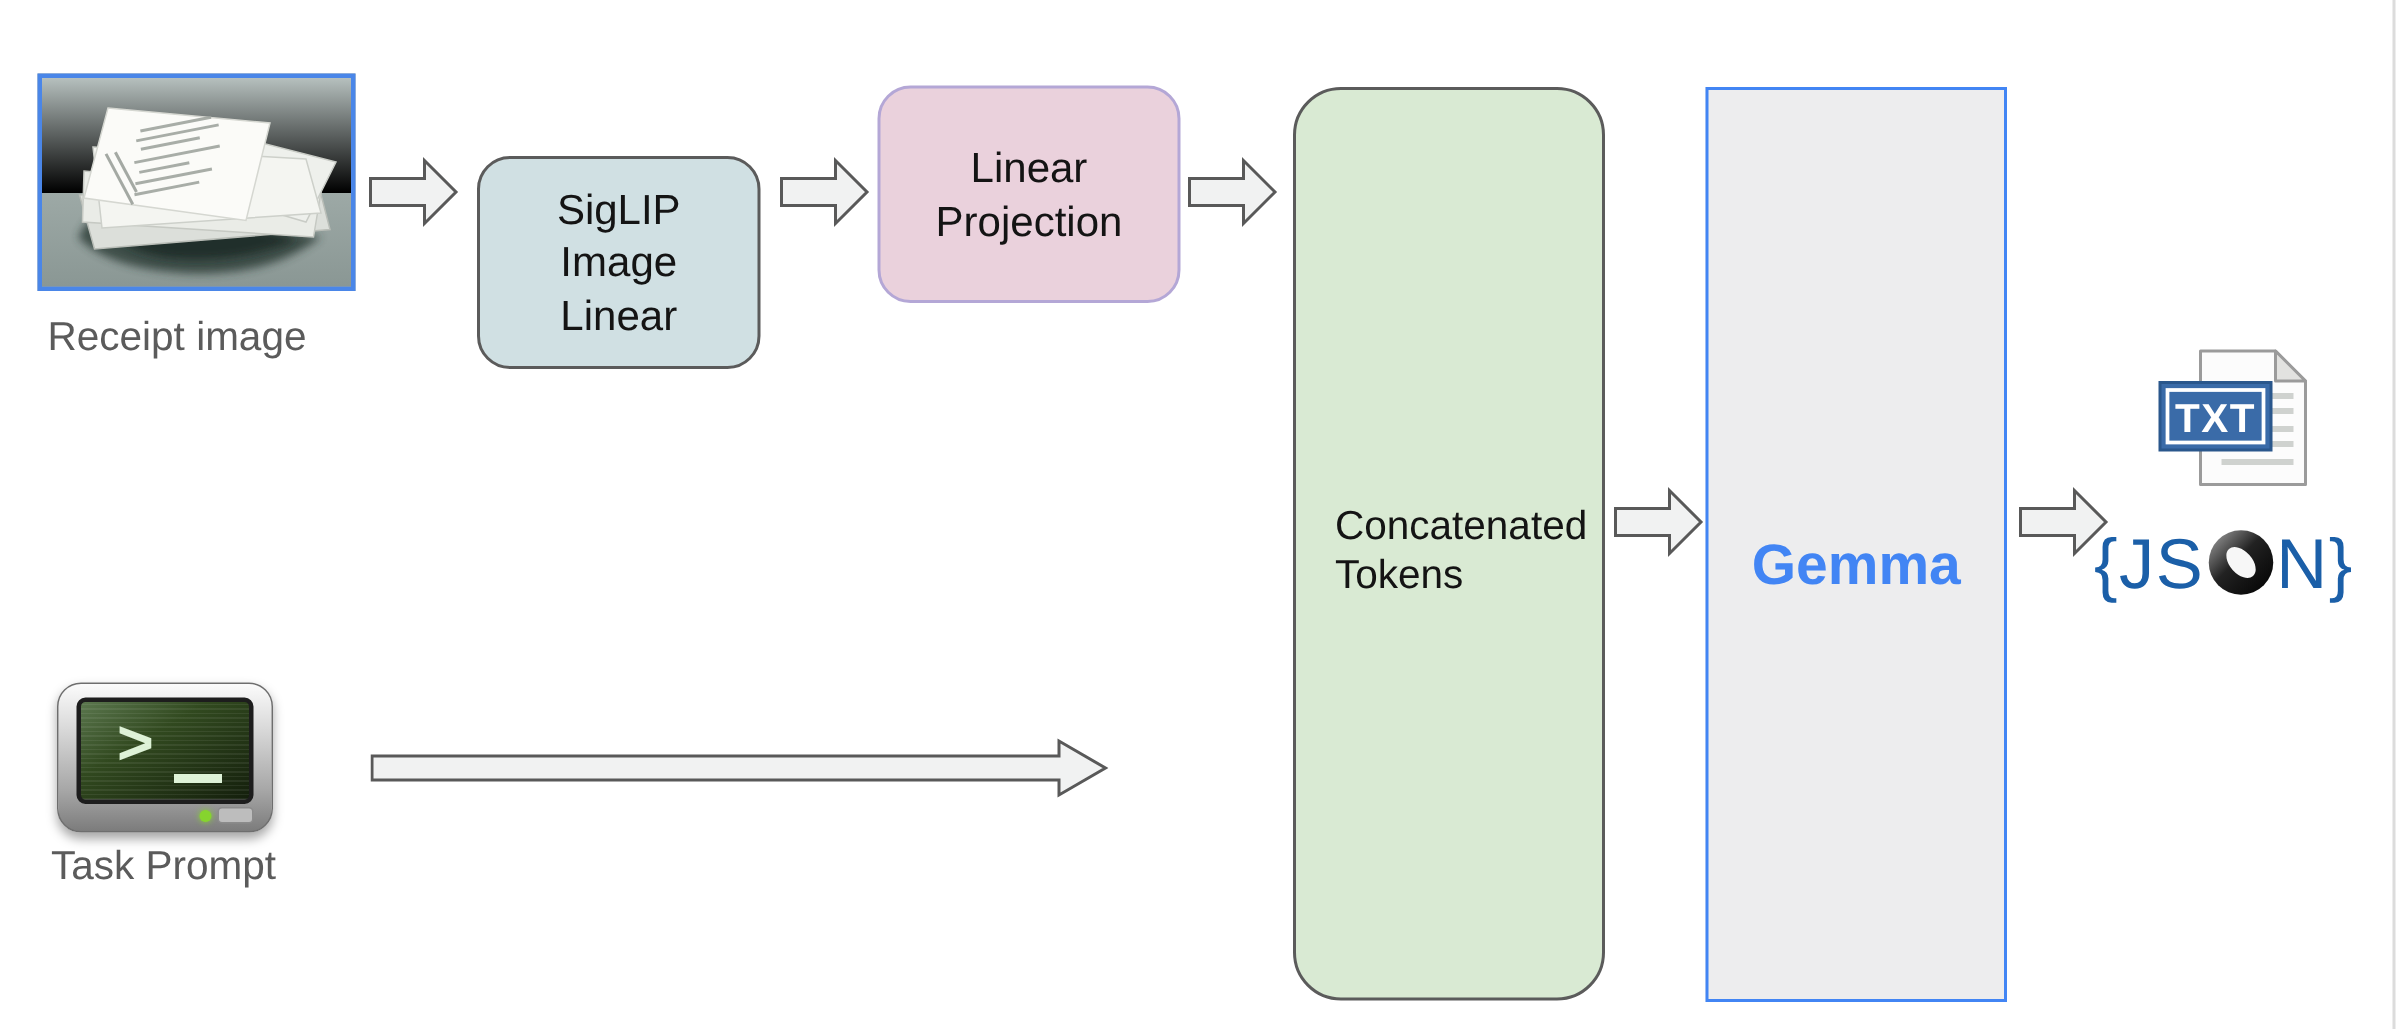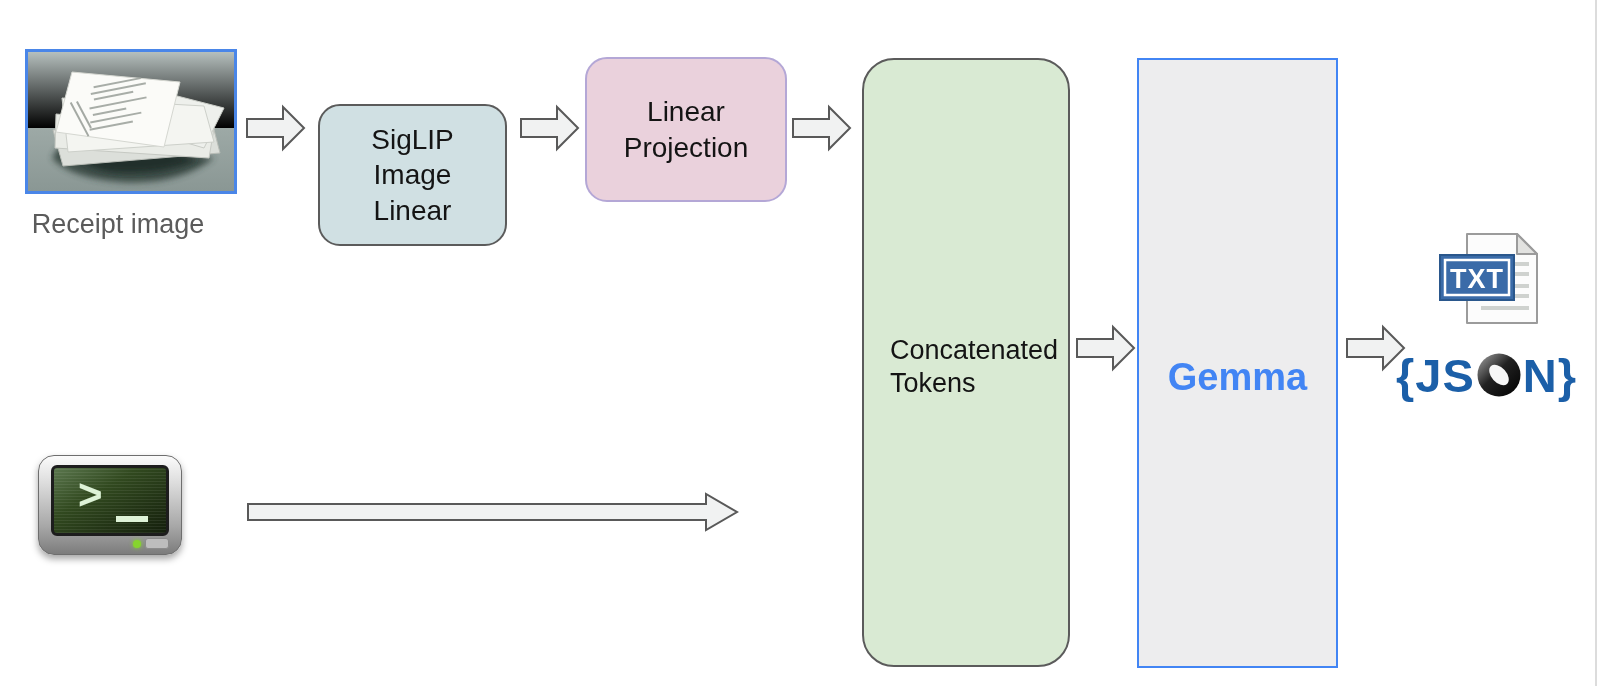--- a/index.html
+++ b/index.html
@@ -47,21 +47,21 @@
   .terminal-gt{position:absolute;left:24px;top:0px;font-size:42px;font-weight:bold;
     color:#ddf2d6;line-height:1.3;}
   .terminal-underscore{position:absolute;left:62px;top:48px;width:32px;height:6px;background:#ddf2d6;}
   .terminal-led{position:absolute;bottom:6px;right:40px;width:8px;height:8px;border-radius:50%;
     background:#86d42e;box-shadow:0 0 4px #86d42e;}
   .terminal-button{position:absolute;bottom:5px;right:12px;width:22px;height:9px;border-radius:3px;
     background:#bdbdbd;border:1px solid #8b8b8b;}
   
   #txt-file-icon{position:absolute;left:1437px;top:232px;width:104px;height:93px;}
   #json-logo{position:absolute;left:1396px;top:344px;height:62px;display:flex;
-    align-items:center;font-size:47px;font-weight:bold;color:var(--json-blue);letter-spacing:1px;}
+    align-items:center;font-size:47px;font-weight:normal;color:var(--json-blue);letter-spacing:1px;}
   #json-logo .torus{display:inline-block;width:46px;height:46px;margin:0 1px;}
   
   #canvas-edge{position:absolute;left:1595px;top:0;width:2px;height:686px;background:var(--edge-line);}
 </style>
 </head>
 <body>
 
 <div class="stage">
 
   <div id="receipt-photo">
@@ -182,20 +182,21 @@
   </div>
 
   <div id="terminal-icon">
     <div class="terminal-screen">
       <div class="terminal-gt">&gt;</div>
       <div class="terminal-underscore"></div>
     </div>
     <div class="terminal-led"></div>
     <div class="terminal-button"></div>
   </div>
+  <div class="caption" id="prompt-caption">Task Prompt</div>
 
   <svg class="arrow" style="left:247px;top:492px" width="492" height="40" viewBox="0 0 492 40">
     <polygon points="1,12 459,12 459,2 490,20 459,38 459,28 1,28" style="fill:var(--arrow-fill);stroke:var(--arrow-stroke);stroke-width:2"></polygon>
   </svg>
 
   <div id="canvas-edge"></div>
 
 </div>
 
 </body></html>

